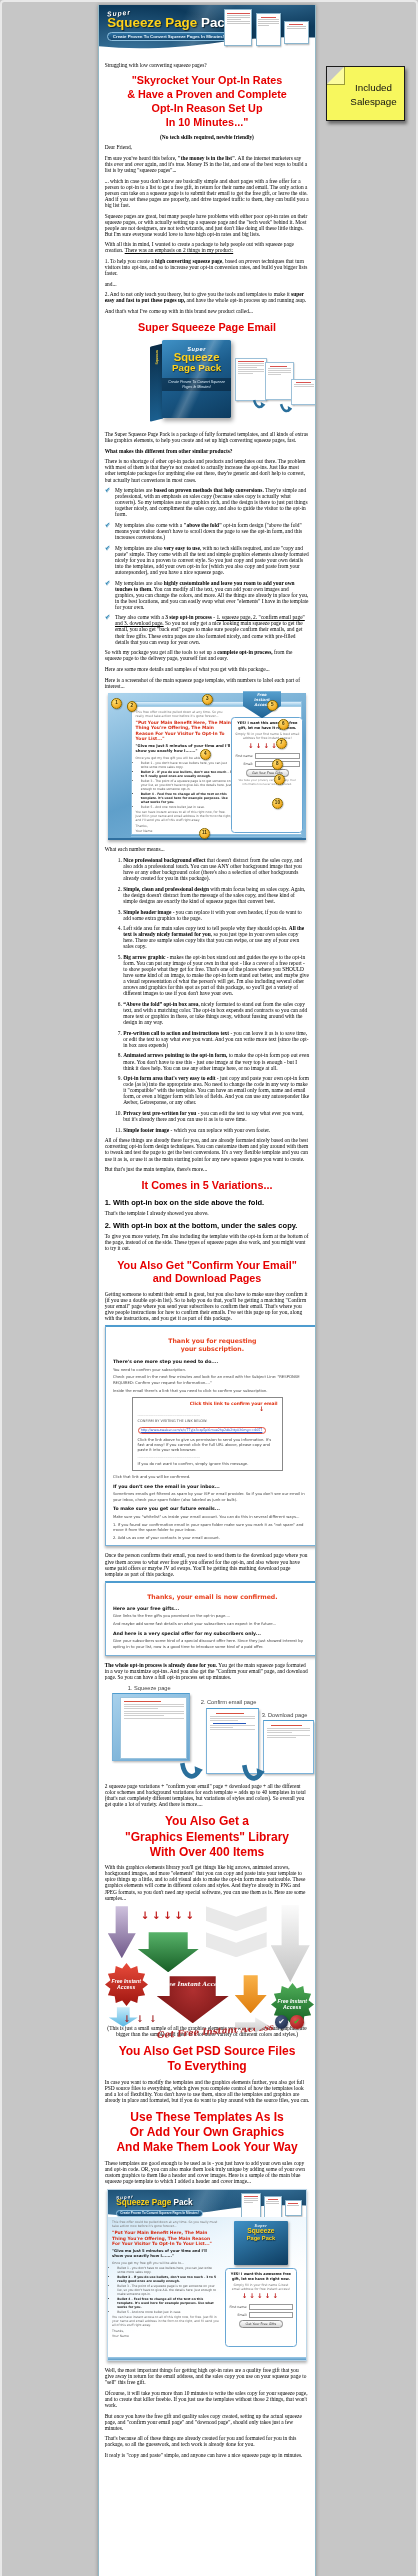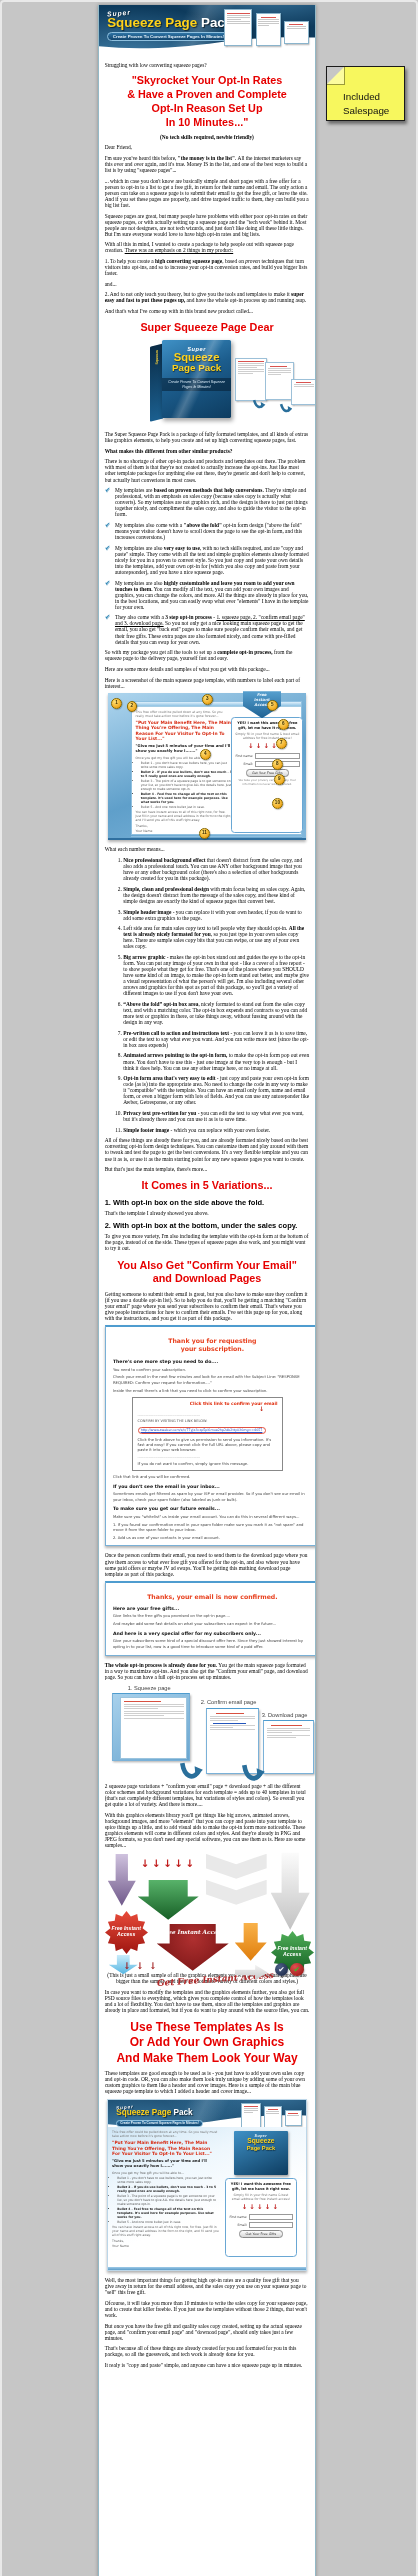--- a/index.html
+++ b/index.html
@@ -11,21 +11,21 @@
   .page{position:absolute;left:98px;top:5.2px;width:216px;height:3027px;background:#fff;
         border-left:1px solid #93b9c7;border-right:1px solid #93b9c7;
         box-shadow:0 0 3.6px rgba(0,0,0,.3);overflow:hidden;}
   .content{padding:0 5.7px;}
 
   
   .sticky-note{position:absolute;left:326px;top:66px;width:77px;height:53px;background:#f7f75e;
         border:0.5px solid #1a1a1a;box-shadow:2.1px 2.6px 3.1px rgba(0,0,0,.45);z-index:40;}
   .note-fold{position:absolute;top:0;left:0;width:16.5px;height:16.5px;
         background:linear-gradient(135deg,#c6c6c6 49%,#fcfc9e 51%);border-right:0.5px solid #9a9a3a;border-bottom:0.5px solid #9a9a3a;}
-  .note-text{margin-top:23px;font:9.8px/1.45 "Liberation Sans",sans-serif;color:#111;padding-left:16px;}
+  .note-text{margin-top:14px;text-align:center;font:9.8px/1.45 "Liberation Sans",sans-serif;color:#111;padding-left:16px;}
 
   
   .banner{position:relative;height:44px;background:#0d3a5c;overflow:hidden;}
   .banner::before{content:"";position:absolute;inset:0;
      background:radial-gradient(ellipse 216px 93px at 15% 130%,rgba(125,205,255,.5),transparent 60%),
                 radial-gradient(ellipse 196px 77px at 80% -40%,rgba(125,205,255,.45),transparent 55%),
                 linear-gradient(115deg,transparent 38%,rgba(255,255,255,.18) 47%,transparent 58%);}
   .banner-wave{position:absolute;left:0;bottom:-0.5px;width:100%;height:13.4px;display:block;}
   .banner-logo{position:absolute;left:8.2px;top:3.6px;z-index:2;}
   .logo-super{font:italic bold 6.7px "Liberation Sans",sans-serif;color:#fff;letter-spacing:1px;
@@ -248,21 +248,21 @@
     <p class="bp">Dear Friend,</p>
     <p class="bp"><span>I'm sure you've heard this before, </span><b>"the money is in the list"</b><span>. All the internet marketers say this over and over again, and it's true. Money IS in the list, and one of the best ways to build a list is by using "squeeze pages"...</span></p>
     <p class="bp">... which in case you don't know are basically simple and short pages with a free offer for a person to opt-in to a list to get a free gift, in return for their name and email. The only action a person can take on a squeeze page is to submit their email to get the free gift, or leave the site. And if you set these pages are properly, and drive targeted traffic to them, they can build you a big list fast.</p>
     <p class="bp">Squeeze pages are great, but many people have problems with either poor opt-in rates on their squeeze pages, or with actually setting up a squeeze page and the "tech work" behind it. Most people are not designers, are not tech wizards, and just don't like doing all these little things. But I'm sure everyone would love to have high opt-in rates and big lists.</p>
     <p class="bp"><span>With all this in mind, I wanted to create a package to help people out with squeeze page creation. </span><span class="u">There was an emphasis on 2 things in my product:</span></p>
     <p class="bp"><span>1. To help you create a </span><b>high converting squeeze page</b><span>, based on </span><i>proven</i><span> techniques that turn visitors into opt-ins, and so to increase your opt-in conversion rates, and build you bigger lists faster.</span></p>
     <p class="bp">and...</p>
     <p class="bp"><span>2. And to not only teach you theory, but to give you the tools and templates to make it </span><b>super easy and fast to put these pages up,</b><span> and have the whole opt-in process up and running asap.</span></p>
     <p class="bp">And that's what I've come up with in this brand new product called...</p>
 
-    <h2 class="rh">Super Squeeze Page Dear</h2>
+    <h2 class="rh">Super Squeeze Page Email</h2>
     <div class="pshot">
       <div class="pbox">
         <div class="pbox-side"><span>Squeeze</span></div>
         <div class="pbox-front">
           <div class="pb-super">Super</div>
           <div class="pb-l1">Squeeze</div>
           <div class="pb-l2">Page Pack</div>
           <div class="pb-band">Create Proven To Convert Squeeze Pages In Minutes!</div>
         </div>
       </div>
@@ -496,20 +496,25 @@
           <polygon points="32,10 48,17 34,32" fill="#2a6f9b"></polygon>
         </svg>
       <svg width="25" height="21.6" style="position:absolute;left:135px;top:78px" viewBox="0 0 48 42">
           <path d="M8,4 C12,30 28,38 40,20" stroke="#2a6f9b" stroke-width="9" fill="none"></path>
           <polygon points="32,10 48,17 34,32" fill="#2a6f9b"></polygon>
         </svg>
     </div>
 
     <p class="bp">2 squeeze page variations + "confirm your email" page + download page + all the different color schemes and background variations for each template = adds up to 40 templates in total (that's not completely different templates, but variations of styles and colors). So overall you get quite a lot of variety. And there is more....</p>
 
+    <h2 class="rh big">
+        <div>You Also Get a</div>
+        <div>"Graphics Elements" Library</div>
+        <div>With Over 400 Items</div>
+      </h2>
     <p class="bp">With this graphics elements library you'll get things like big arrows, animated arrows, background images, and more "elements" that you can copy and paste into your template to spice things up a little, and to add visual aids to make the opt-in form more noticeable. These graphics elements will come in different colors and styles. And they're already in PNG and JPEG formats, so you don't need any special software, you can use them as is. Here are some samples...</p>
 
     <div class="collage">
       <div class="cl arrA" style="left:3.1px;top:1px;width:28px;height:52px;background:linear-gradient(#cfc2de,#70598a)"></div>
       <div class="cl" style="left:36px;top:4.1px;color:#c22020;font:bold 10.3px 'DejaVu Sans',sans-serif;letter-spacing:2.6px">↓↓↓↓↓</div>
       <div class="cl arrW" style="left:33px;top:27px;width:61px;height:40px;background:linear-gradient(#58b36a,#175f26)"></div>
       <div class="cl chev" style="left:101px;top:1px;width:61px;height:25px"></div>
       <div class="cl chev" style="left:101px;top:27px;width:61px;height:25px"></div>
       <div class="cl arrA" style="left:166px;top:0;width:39px;height:77px;background:linear-gradient(#fbfbfb,#c2c2c2);filter:drop-shadow(1px 1.5px 1px rgba(0,0,0,.3))"></div>
       <div class="cl" style="left:0;top:58px;width:43px;height:43px">
@@ -535,20 +540,24 @@
       <div class="cl arrR" style="left:130px;top:112px;width:33px;height:15.5px;background:linear-gradient(#f2f2f2,#c8c8c8)"></div>
       <div class="cl" style="left:170px;top:110px">
         <span class="ckc" style="background:radial-gradient(circle at 35% 30%,#4a5e86,#17223e);color:#fff">✔</span>
         <span class="ckc" style="background:radial-gradient(circle at 35% 30%,#e05050,#8e0e0e);color:#35c02a">✔</span>
       </div>
     </div>
     <div class="cl" style="position:relative;margin:-17.5px 0 1px 18.5px;color:#a01818;font:bold 9.3px 'DejaVu Serif',serif;letter-spacing:5.2px;font-style:italic">↓↓↓</div>
 
     <p class="bp center">(This is just a small sample of all the graphics elements you will get. The actual graphics are bigger than the sample, and there is a lot more variety of different colors and styles.)</p>
 
+    <h2 class="rh big">
+        <div>You Also Get PSD Source Files</div>
+        <div>To Everything</div>
+      </h2>
     <p class="bp">In case you want to modify the templates and the graphics elements further, you also get full PSD source files to everything, which gives you complete control of how the templates look and a lot of flexibility. You don't have to use them, since all the templates and graphics are already in place and formated, but if you do want to play around with the source files, you can.</p>
 
     <h2 class="rh big">
         <div>Use These Templates As Is</div>
         <div>Or Add Your Own Graphics</div>
         <div>And Make Them Look Your Way</div>
       </h2>
     <p class="bp">These templates are good enough to be used as is - you just have to add your own sales copy and opt-in code. OR, you can also make them look truly unique by adding some of your own custom graphics to them like a header and cover images. Here is a sample of the main blue squeeze page template to which I added a header and cover image...</p>
 
     <div class="shot4">

